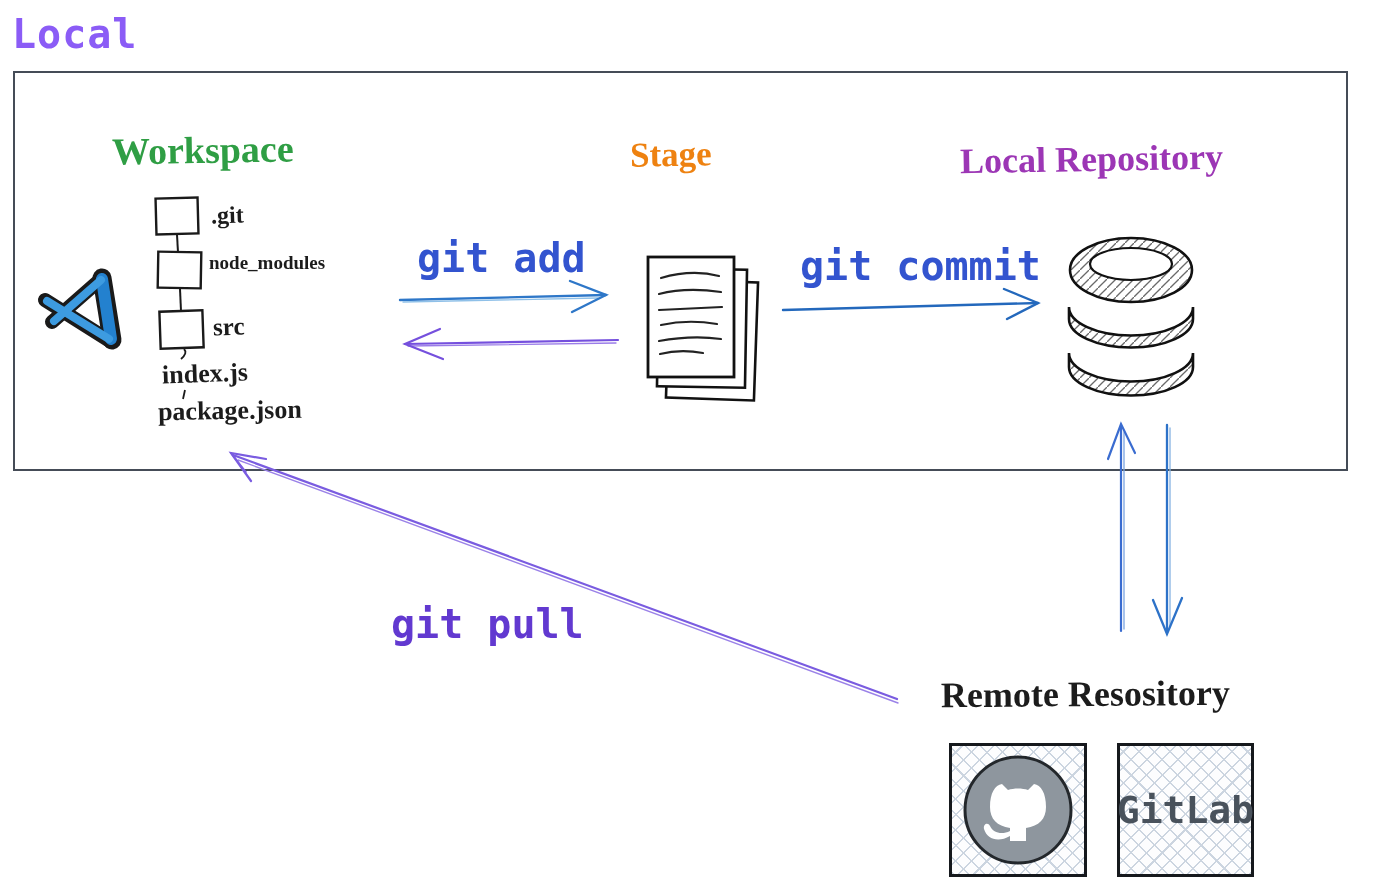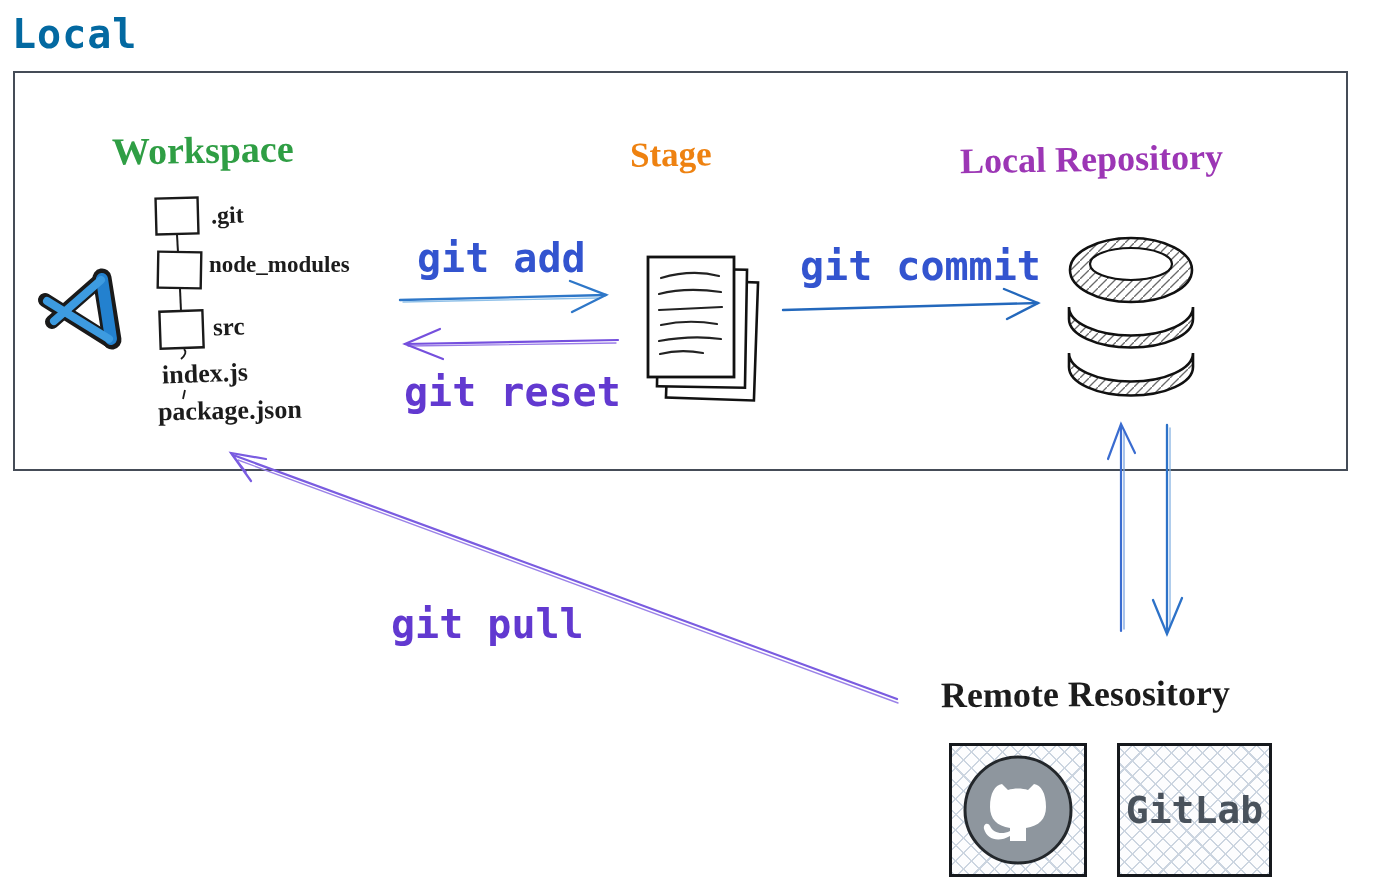--- a/index.html
+++ b/index.html
@@ -1,50 +1,50 @@
 <!DOCTYPE html>
 <html><head>
 <meta charset="utf-8">
 <style>
   html,body{margin:0;padding:0;background:#ffffff;}
   #canvas{position:relative;width:1400px;height:889px;background:#ffffff;overflow:hidden;
           font-family:"DejaVu Sans", sans-serif;}
   .abs{position:absolute;line-height:1;white-space:nowrap;}
   .mono{font-family:"DejaVu Sans Mono", monospace;font-weight:bold;}
   .hand{font-family:cursive;font-weight:bold;}
-  .title{left:12px;top:14px;font-size:40px;color:#0369a1;letter-spacing:1px;}
+  .title{left:12px;top:14px;font-size:40px;color:#8b5cf6;letter-spacing:1px;}
   .bigbox{position:absolute;left:13px;top:71px;width:1331px;height:396px;
           border:2.5px solid #454c57;background:transparent;}
   .lbl-workspace{left:112px;top:131px;font-size:38px;color:#2f9e44;transform:rotate(-1deg);}
   .lbl-stage{left:630px;top:137px;font-size:35px;color:#ee8211;transform:rotate(-1deg);}
   .lbl-localrepo{left:960px;top:141px;font-size:36px;color:#9c36b5;transform:rotate(-1deg);}
   .lbl-remote{left:941px;top:676px;font-size:36px;color:#1c1c1c;transform:rotate(-0.5deg);}
   .cmd{font-size:40px;}
   .blue{color:#3354cf;}
   .violet{color:#6239d0;}
   .cmd-add{left:417px;top:238px;}
   .cmd-reset{left:404px;top:372px;}
   .cmd-commit{left:789px;top:246px;margin-left:11px;}
   .cmd-fetch{left:894px;top:522px;}
   .cmd-push{left:1198px;top:522px;}
   .cmd-pull{left:391px;top:604px;}
   .filelbl{color:#1c1c1c;}
   .f-git{left:211px;top:203px;font-size:24px;transform:rotate(-2deg);}
-  .f-node{left:209px;top:253px;font-size:23px;font-family:Liberation Serif, serif;}
+  .f-node{left:209px;top:253px;font-size:19px;font-family:Liberation Serif, serif;}
   .f-src{left:213px;top:314px;font-size:25px;transform:rotate(-2deg);}
   .f-index{left:162px;top:361px;font-size:26px;transform:rotate(-2deg);}
   .f-package{left:158px;top:398px;font-size:26px;transform:rotate(-1deg);}
   .remotebox{position:absolute;top:743px;height:134px;border:3px solid #16191d;
      box-sizing:border-box;
      background-color:#fdfdfe;
      background-image:
        repeating-linear-gradient(45deg,#ccd5e0 0 1.5px,transparent 1.5px 11px),
        repeating-linear-gradient(-45deg,#ccd5e0 0 1.5px,transparent 1.5px 11px);}
   .githubbox{left:949px;width:138px;}
-  .gitlabbox{left:1117px;width:155px;display:flex;align-items:center;justify-content:center;}
+  .gitlabbox{left:1117px;width:137px;display:flex;align-items:center;justify-content:center;}
   .gitlabtext{font-size:38px;color:#49525c;}
   svg.overlay{position:absolute;left:0;top:0;pointer-events:none;}
 </style>
 </head>
 <body>
 
 <div id="canvas">
 
   <div class="abs mono title">Local</div>
   <div class="bigbox"></div>
@@ -54,21 +54,20 @@
   <div class="abs hand lbl-localrepo">Local Repository</div>
   <div class="abs hand lbl-remote">Remote Resository</div>
 
   <div class="abs hand filelbl f-git">.git</div>
   <div class="abs hand filelbl f-node">node_modules</div>
   <div class="abs hand filelbl f-src">src</div>
   <div class="abs hand filelbl f-index">index.js</div>
   <div class="abs hand filelbl f-package">package.json</div>
 
   <div class="abs mono cmd blue cmd-add">git add</div>
-  <div class="abs mono cmd violet cmd-reset">git reset</div>
   <div class="abs mono cmd blue cmd-commit">git commit</div>
   <div class="abs mono cmd violet cmd-pull">git pull</div>
 
   <div class="remotebox githubbox">
     <svg width="132" height="128" viewBox="0 0 132 128">
       <circle cx="66" cy="64" r="53" fill="#8e969e" stroke="#23272b" stroke-width="3"></circle>
       <path fill="#ffffff" d="M38,61 C38,47 43,39 50,38 L56,44 C62,42 70,42 76,44 L82,38 C89,39 94,47 94,61 C94,73 87,80 74,82 L74,95 L58,95 L58,82 C45,80 38,73 38,61 Z"></path>
       <path fill="#ffffff" d="M58,90 C46,97 35,93 32,83 C31,78 36,76 38,80 C41,87 50,89 58,85 Z"></path>
     </svg>
   </div>

